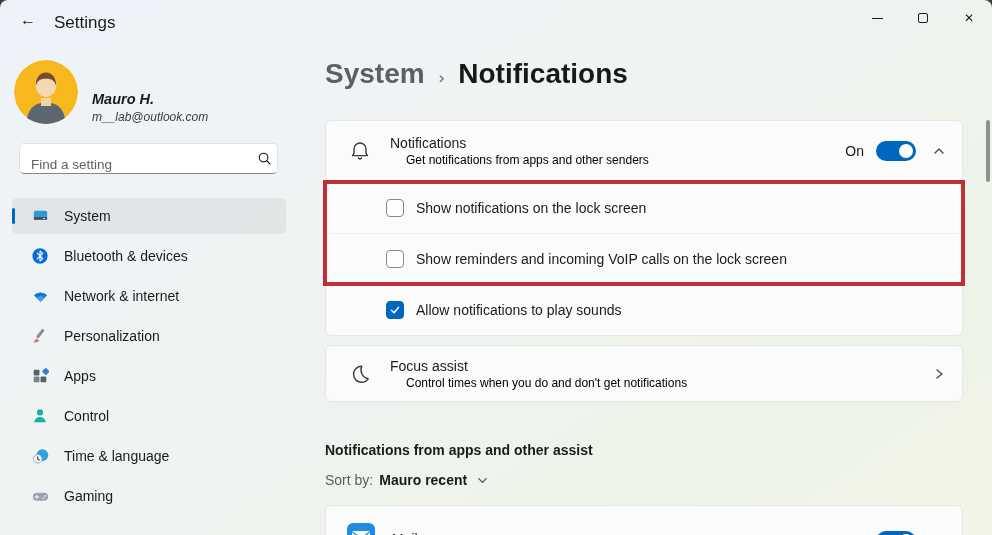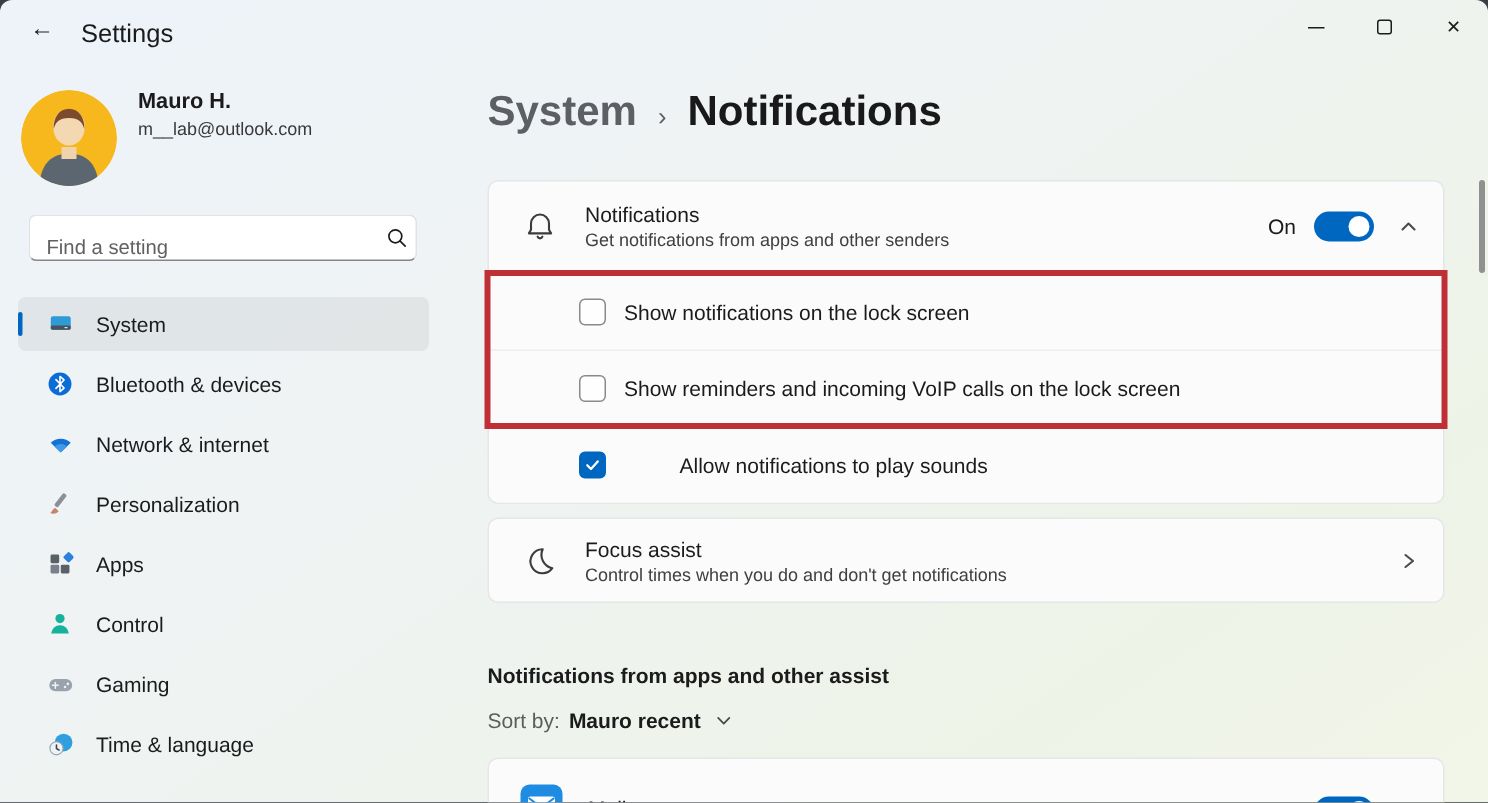--- a/index.html
+++ b/index.html
@@ -13,21 +13,21 @@
   
   .titlebar { position:absolute; top:0; left:0; right:0; height:40px; }
   .back-btn { position:absolute; left:12px; top:6px; width:32px; height:28px; display:flex; align-items:center; justify-content:center; font-size:16px; color:#1b1b1b; border-radius:4px; cursor:pointer; }
   .app-title { position:absolute; left:54px; top:13px; font-size:17px; color:#1b1b1b; }
   .win-controls { position:absolute; right:0; top:0; display:flex; }
   .win-btn { width:46px; height:36px; display:flex; align-items:center; justify-content:center; font-size:12px; color:#1b1b1b; }
   .win-btn.max span { width:10px; height:10px; border:1px solid #1b1b1b; border-radius:2px; display:block; }
   .win-btn.min span { width:11px; height:1px; background:#1b1b1b; display:block; }
   
   .sidebar { position:absolute; left:0; top:40px; width:300px; bottom:0; }
-  .profile { position:absolute; left:14px; top:20px; display:flex; align-items:flex-start; }
+  .profile { position:absolute; left:14px; top:20px; display:flex; align-items:flex-end;font-style:italic; }
   .avatar { width:64px; height:64px; border-radius:50%; overflow:hidden; flex:0 0 64px; }
   .profile-text { margin-left:14px; }
   .profile-name { font-size:14.5px; font-weight:700; color:#1b1b1b; }
   .profile-email { font-size:12px; color:#3a3a3a; margin-top:3px; }
   .searchbox { position:absolute; left:19px; top:103px; width:259px; height:31px; background:#ffffff; border:1px solid #e2e2e2; border-bottom:1px solid #868686; border-radius:5px; display:flex; align-items:center; }
   .searchbox input { flex:1; border:none; outline:none; background:transparent; font-size:13.5px; color:#1b1b1b; padding:0 8px 0 11px; font-family:inherit;margin-top:12px; }
   .searchbox input::placeholder { color:#616161; }
   .search-glyph { width:26px; display:flex; justify-content:center; align-items:center; }
   .nav { position:absolute; left:12px; right:14px; top:158px; }
   .nav-item { position:relative; height:36px; margin-bottom:4px; display:flex; align-items:center; border-radius:5px; padding-left:18px; cursor:pointer; }
@@ -39,34 +39,34 @@
   .main { position:absolute; left:325px; top:40px; width:638px; bottom:0; }
   .breadcrumb { position:absolute; top:18px; left:0; display:flex; align-items:baseline; font-size:28px; font-weight:600; }
   .crumb-parent { color:#5c5f63; cursor:pointer; }
   .crumb-sep { color:#5c5f63; font-size:17px; margin:0 14px; font-weight:400; }
   .crumb-current { color:#191919; }
   .card { background:#fbfbfb; border:1px solid #e6e6e6; border-radius:7px; }
   .expander { position:absolute; top:80px; left:0; right:0; }
   .exp-header { height:61px; display:flex; align-items:center; padding:0 16px; border-bottom:1px solid #ededed; border-radius:7px 7px 0 0; }
   .exp-icon { width:24px; height:24px; margin:0 18px 0 6px; }
   .row-text .row-title { font-size:14px; color:#1b1b1b; }
-  .row-text .row-sub { font-size:12px; color:#404040; margin-top:2px; }
+  .row-text .row-sub { font-size:12px; color:#000000; margin-top:2px;margin-left:16px; }
   .exp-right { margin-left:auto; display:flex; align-items:center; }
   .toggle-label { font-size:14px; color:#1b1b1b; margin-right:12px; }
   .toggle { width:40px; height:20px; border-radius:10px; background:#0067c0; position:relative; cursor:pointer; flex:0 0 40px; }
   .toggle .knob { position:absolute; right:3px; top:3px; width:14px; height:14px; border-radius:50%; background:#ffffff; }
   .chev { margin-left:16px; display:flex; align-items:center; }
   .check-row { height:51px; display:flex; align-items:center; padding-left:60px; border-top:1px solid #ededed; background:#fbfbfb; }
   .check-row:first-child { border-top:none; }
   .checkbox { width:18px; height:18px; border:1px solid #898989; border-radius:4px; background:#fefefe; margin-right:12px; flex:0 0 18px; display:flex; align-items:center; justify-content:center; cursor:pointer; }
   .checkbox.checked { background:#0067c0; border-color:#0067c0; }
   .check-label { font-size:14px; color:#1b1b1b; }
   .hl-wrap { position:relative; }
   .hl-box { position:absolute; left:-3px; right:-3px; top:-2px; bottom:-2px; border:4px solid #bf3036; z-index:6; pointer-events:none; }
-  .last-row { border-radius:0 0 7px 7px;gap:37px; }
+  .last-row { border-radius:0 0 7px 7px; }
   .focus-card { position:absolute; top:305px; left:0; right:0; height:57px; display:flex; align-items:center; padding:0 16px; cursor:pointer; }
   .section-heading { position:absolute; top:402px; left:0; font-size:14px; font-weight:700; color:#1b1b1b; }
   .sort-row { position:absolute; top:432px; left:0; display:flex; align-items:center; cursor:pointer; }
   .sort-label { font-size:14px; color:#5d5d5d;text-align:center; }
   .sort-value { font-size:14px; font-weight:600; color:#1b1b1b; margin-left:6px; }
   .sort-chev { margin-left:9px; display:flex; align-items:center; }
   .mail-card { position:absolute; top:465px; left:0; right:0; height:58px; display:flex; align-items:center; padding:0 16px; border-radius:7px 7px 0 0; }
   .app-icon { width:30px; height:30px; margin:6px 16px 0 4px; }
   .mail-title { font-size:14px; color:#1b1b1b; margin-top:10px; }
   .mail-right { margin-left:auto; display:flex; align-items:center; margin-top:14px; }
@@ -177,37 +177,37 @@
           <svg width="18" height="18" viewBox="0 0 20 20">
               <circle cx="10" cy="6" r="3.4" fill="#17b29b"></circle>
               <path d="M3.5 17c.8-4 3.2-6 6.5-6s5.7 2 6.5 6z" fill="#17b29b"></path>
             </svg>
         </span>
         <span class="nav-label">Control</span>
       </div>
       <div class="nav-item">
         <span class="nav-icon">
           <svg width="19" height="19" viewBox="0 0 20 20">
+              <circle cx="12" cy="8.5" r="6.2" fill="#2f9fe0"></circle>
+              <circle cx="7" cy="12.5" r="4.6" fill="#eef3f7" stroke="#9aa3ab" stroke-width="0.8"></circle>
+              <path d="M7 10.2v2.5l1.8 1" fill="none" stroke="#3b4248" stroke-width="1.1" stroke-linecap="round"></path>
+            </svg>
+        </span>
+        <span class="nav-label">Time &amp; language</span>
+      </div>
+      <div class="nav-item">
+        <span class="nav-icon">
+          <svg width="19" height="19" viewBox="0 0 20 20">
               <rect x="2" y="6" width="16" height="8.6" rx="4.3" fill="#9aa3ad"></rect>
               <path d="M6.2 8.4v4M4.2 10.4h4" stroke="#eef2f5" stroke-width="1.1" stroke-linecap="round"></path>
               <circle cx="13" cy="11.6" r="0.9" fill="#eef2f5"></circle>
               <circle cx="15" cy="9.4" r="0.9" fill="#eef2f5"></circle>
             </svg>
         </span>
         <span class="nav-label">Gaming</span>
-      </div>
-      <div class="nav-item">
-        <span class="nav-icon">
-          <svg width="19" height="19" viewBox="0 0 20 20">
-              <circle cx="12" cy="8.5" r="6.2" fill="#2f9fe0"></circle>
-              <circle cx="7" cy="12.5" r="4.6" fill="#eef3f7" stroke="#9aa3ab" stroke-width="0.8"></circle>
-              <path d="M7 10.2v2.5l1.8 1" fill="none" stroke="#3b4248" stroke-width="1.1" stroke-linecap="round"></path>
-            </svg>
-        </span>
-        <span class="nav-label">Time &amp; language</span>
       </div>
     </div>
   </div>
 
   <div class="main">
     <div class="breadcrumb">
       <span class="crumb-parent">System</span>
       <span class="crumb-sep">›</span>
       <span class="crumb-current">Notifications</span>
     </div>

